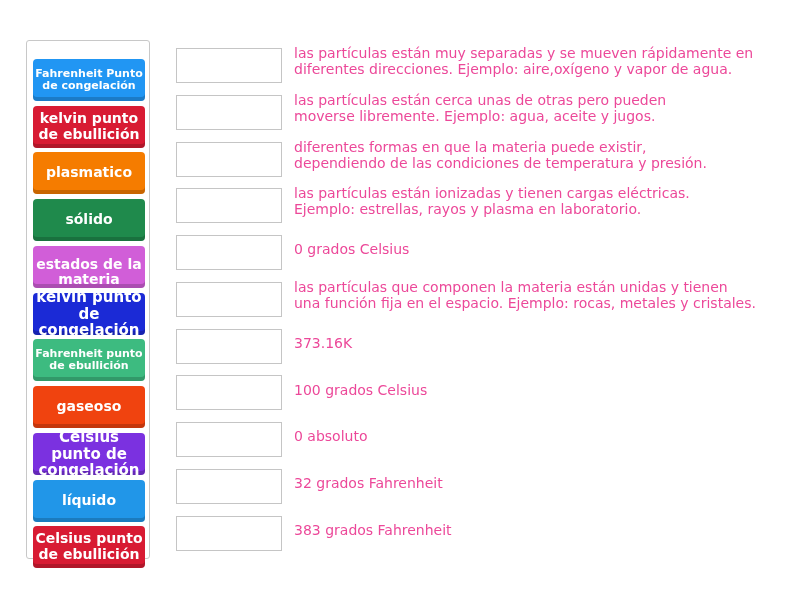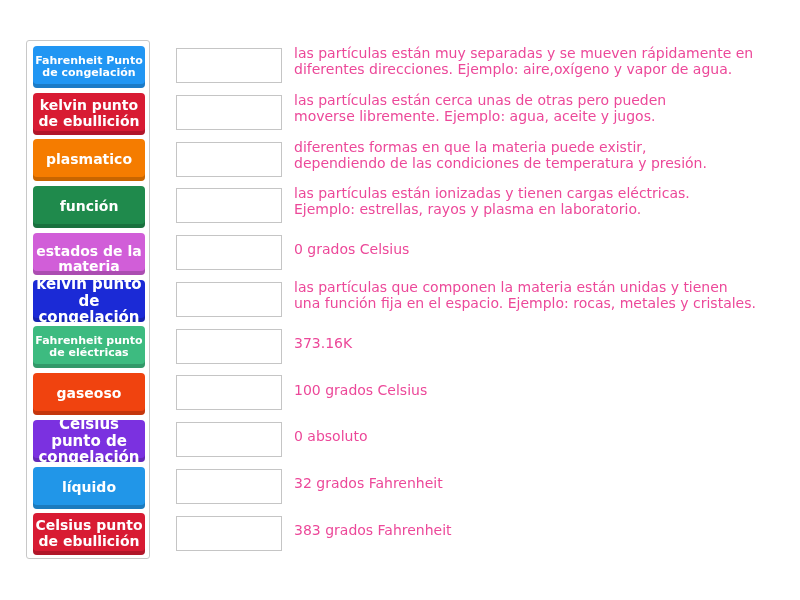--- a/index.html
+++ b/index.html
@@ -12,20 +12,21 @@
       border: 1px solid #c8c8c8; border-radius: 3px; background: #fff;
       box-sizing: border-box;
     }
     .tile {
       position: absolute; left: 6px; width: 112px; height: 42px;
       border-radius: 4px; color: #fff; font-weight: bold;
       display: flex; align-items: center; justify-content: center; text-align: center;
       box-sizing: border-box; padding: 0 2px; line-height: 1.12;
       box-shadow: inset 0 -4px 0 rgba(0,0,0,0.18);
       cursor: grab;
+      margin-top: 13px;
     }
     .tile span { display: block; }
     .fs14 { font-size: 14px; }
     .fs13 { font-size: 15px; }
     .fs11 { font-size: 11px; }
     .drop {
       position: absolute; left: 176px; width: 106px; height: 35px;
       border: 1px solid #c5c5c5; background: #fff; box-sizing: border-box;
     }
     .desc {
@@ -41,30 +42,30 @@
   <div class="tile fs11" style="top: 5px; background: rgb(33, 150, 243);">
       <span>Fahrenheit Punto de congelación</span>
     </div>
   <div class="tile fs14" style="top: 52px; background: rgb(216, 27, 51);">
       <span>kelvin punto de ebullición</span>
     </div>
   <div class="tile fs14" style="top: 98px; background: rgb(245, 124, 0);">
       <span>plasmatico</span>
     </div>
   <div class="tile fs14" style="top: 145px; background: rgb(31, 138, 76);">
-      <span>función</span>
+      <span>sólido</span>
     </div>
   <div class="tile fs14" style="top: 192px; background: rgb(209, 94, 216); align-items: flex-end;">
       <span>estados de la materia</span>
     </div>
   <div class="tile fs13" style="top: 239px; background: rgb(27, 42, 214);">
       <span>kelvin punto de congelación</span>
     </div>
   <div class="tile fs11" style="top: 285px; background: rgb(61, 187, 128);">
-      <span>Fahrenheit punto de eléctricas</span>
+      <span>Fahrenheit punto de ebullición</span>
     </div>
   <div class="tile fs14" style="top: 332px; background: rgb(240, 67, 15);">
       <span>gaseoso</span>
     </div>
   <div class="tile fs13" style="top: 379px; background: rgb(123, 49, 224);">
       <span>Celsius punto de congelación</span>
     </div>
   <div class="tile fs14" style="top: 426px; background: rgb(33, 150, 232);">
       <span>líquido</span>
     </div>

